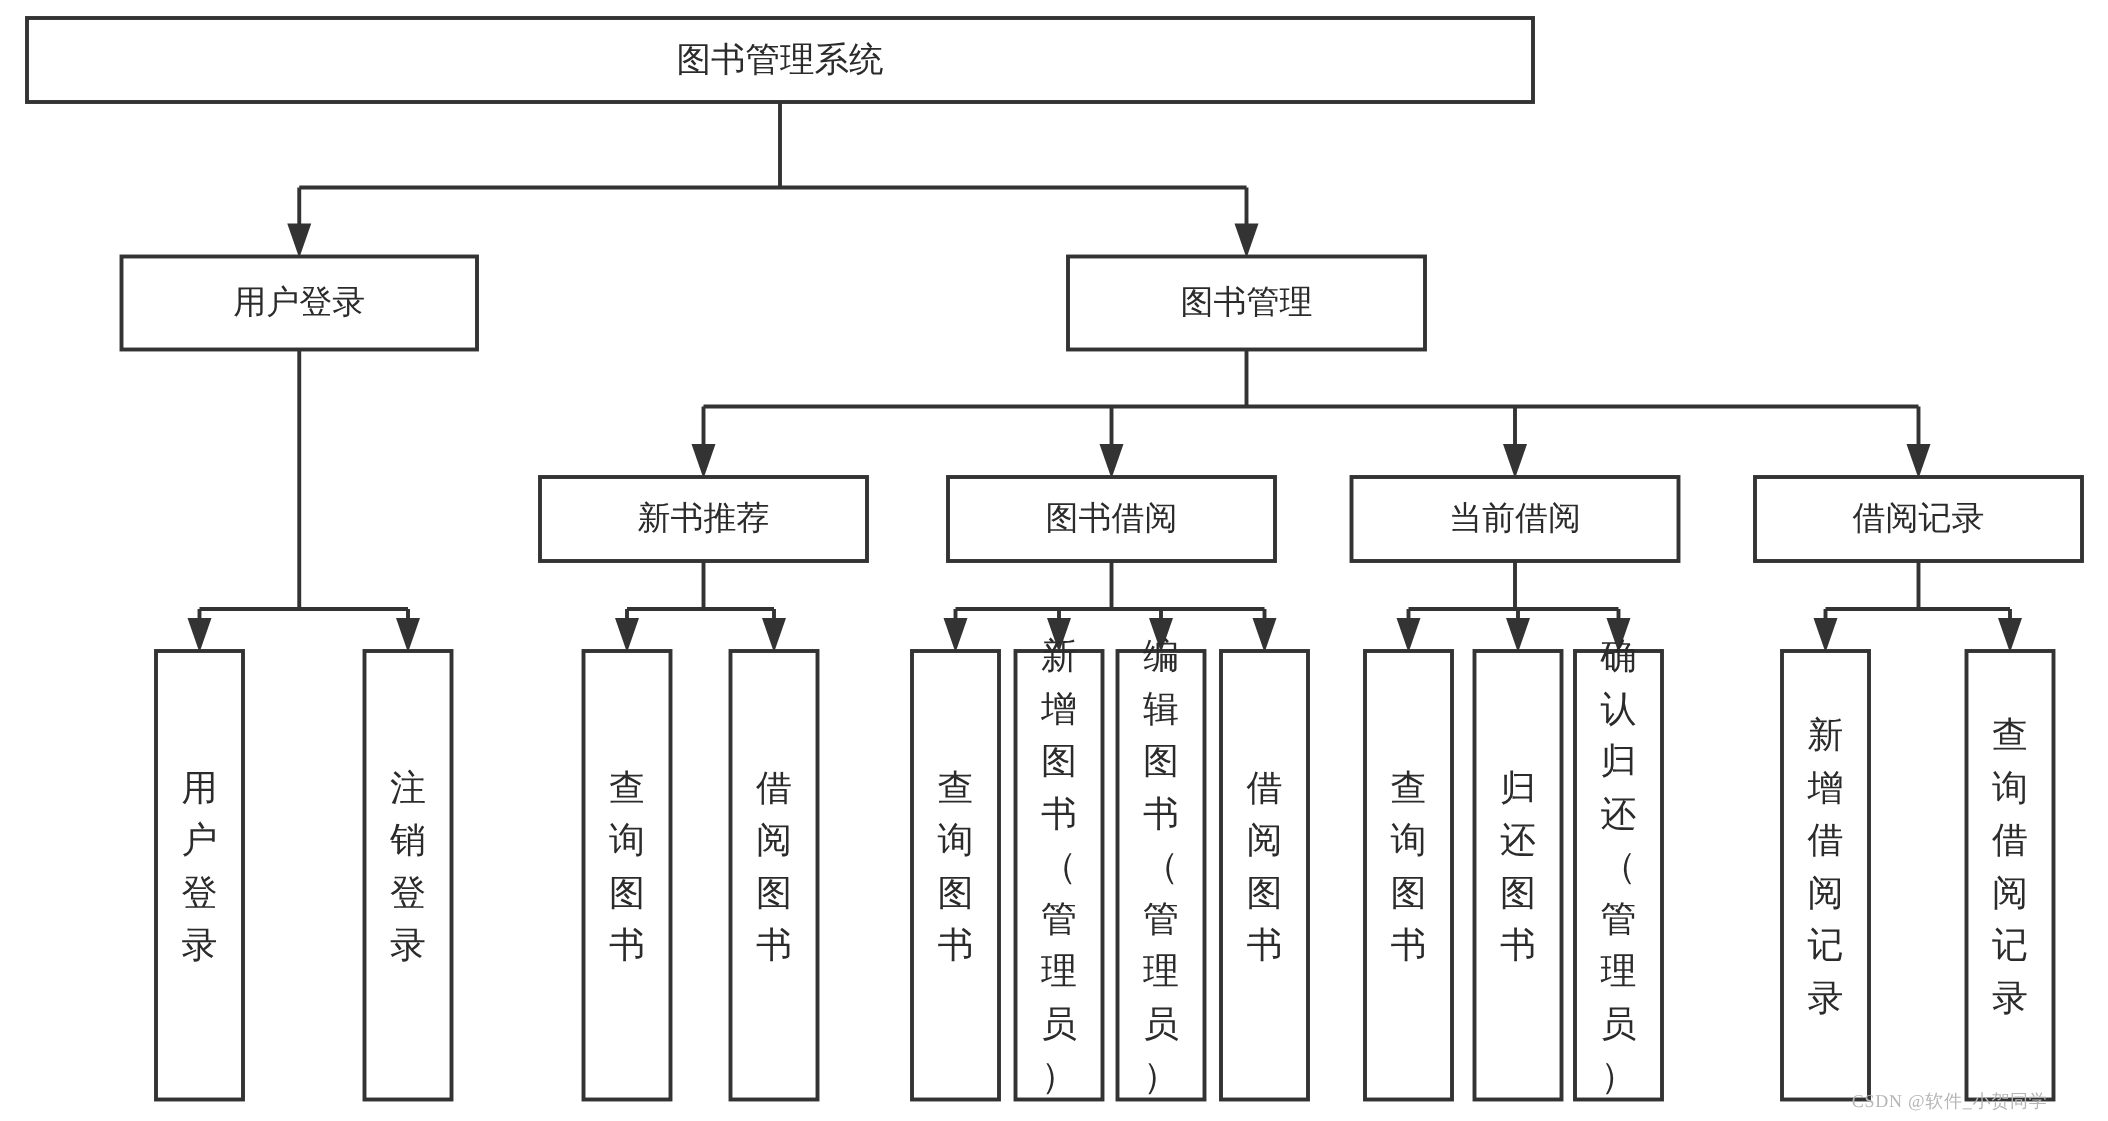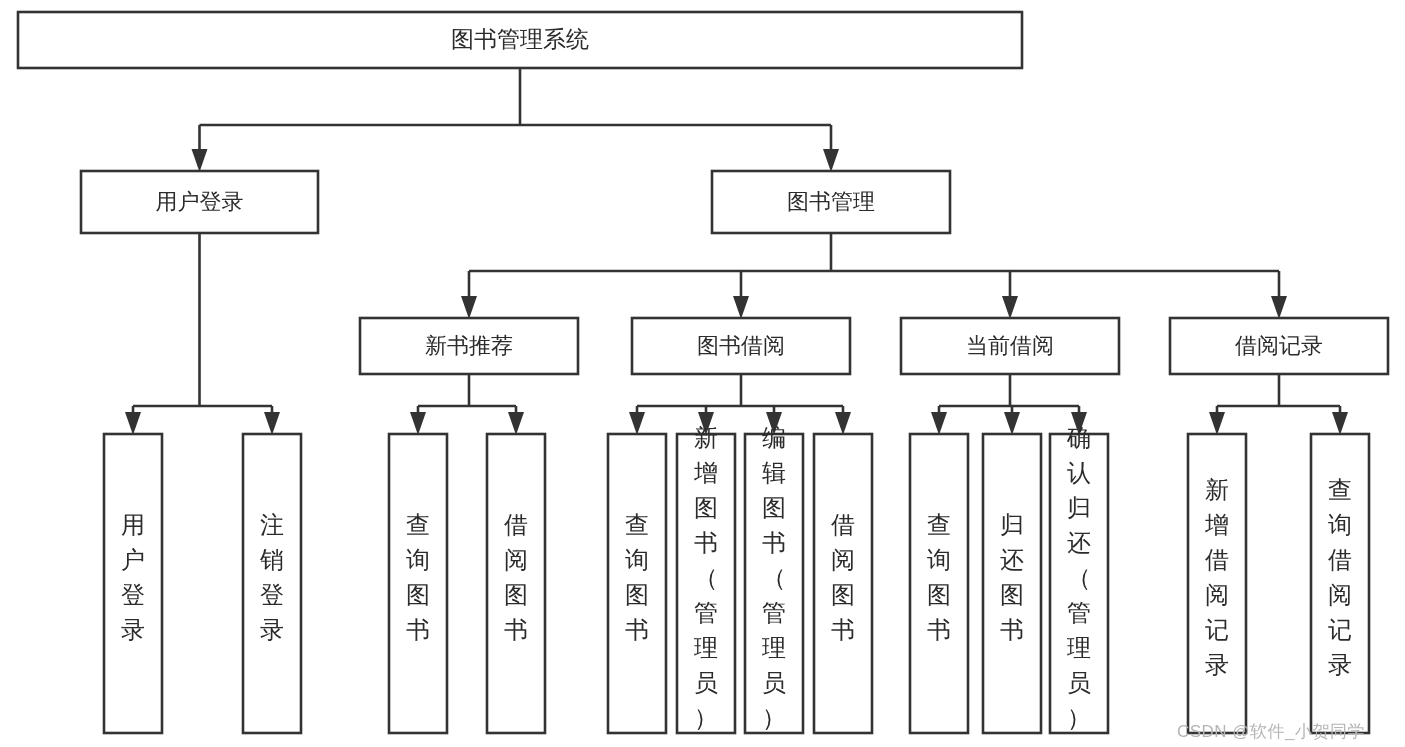--- a/index.html
+++ b/index.html
@@ -55,22 +55,22 @@
     stroke-linecap: butt;
   }
   .arrow-head {
     fill: #333333;
     stroke: none;
   }
   .watermark {
     position: absolute;
     right: 8px;
     bottom: 4px;
-    font-family: Liberation Sans, sans-serif;
-    font-size: 17px;
+    font-family: Liberation Serif, serif;
+    font-size: 12px;
     color: #b5b5b5;
     letter-spacing: 0.5px;
     white-space: nowrap;
     user-select: none;
   }
 </style>
 </head>
 <body>
 
 <div id="diagram-root">

